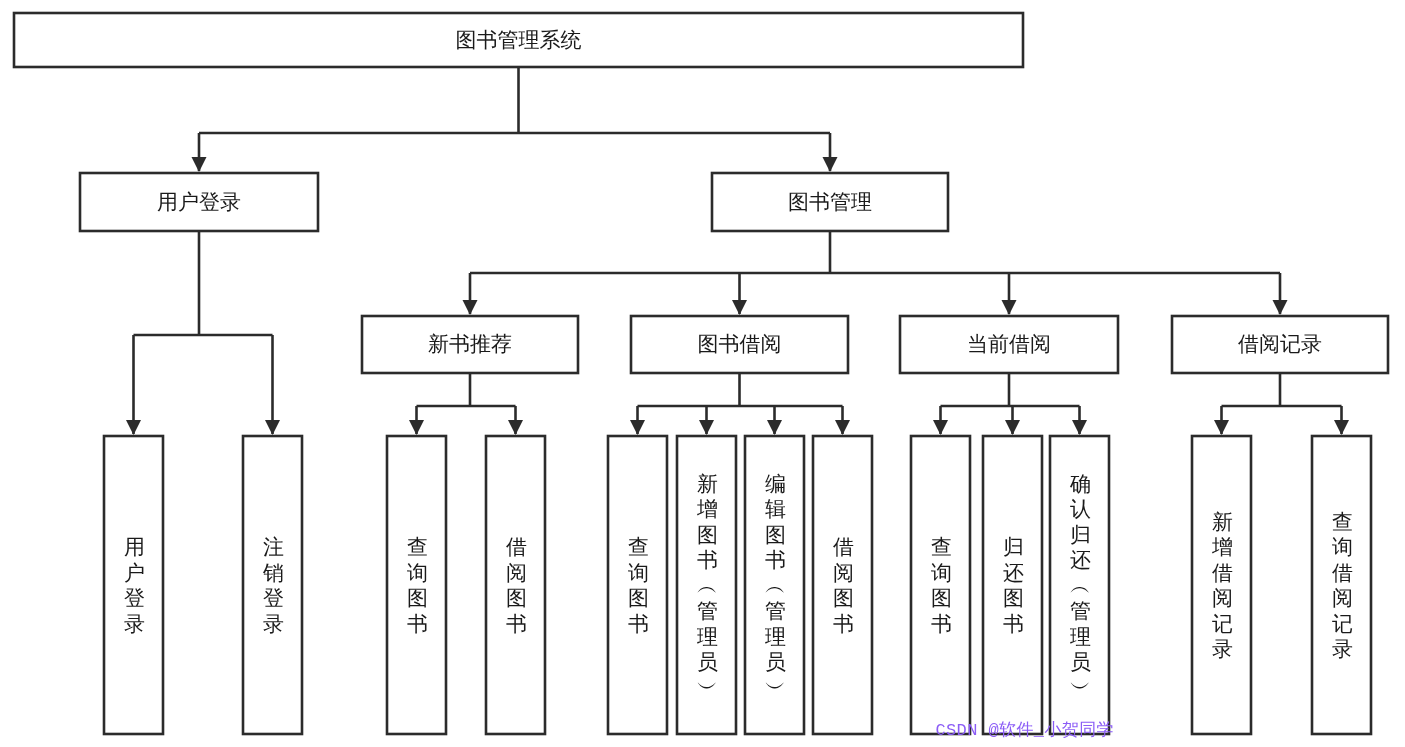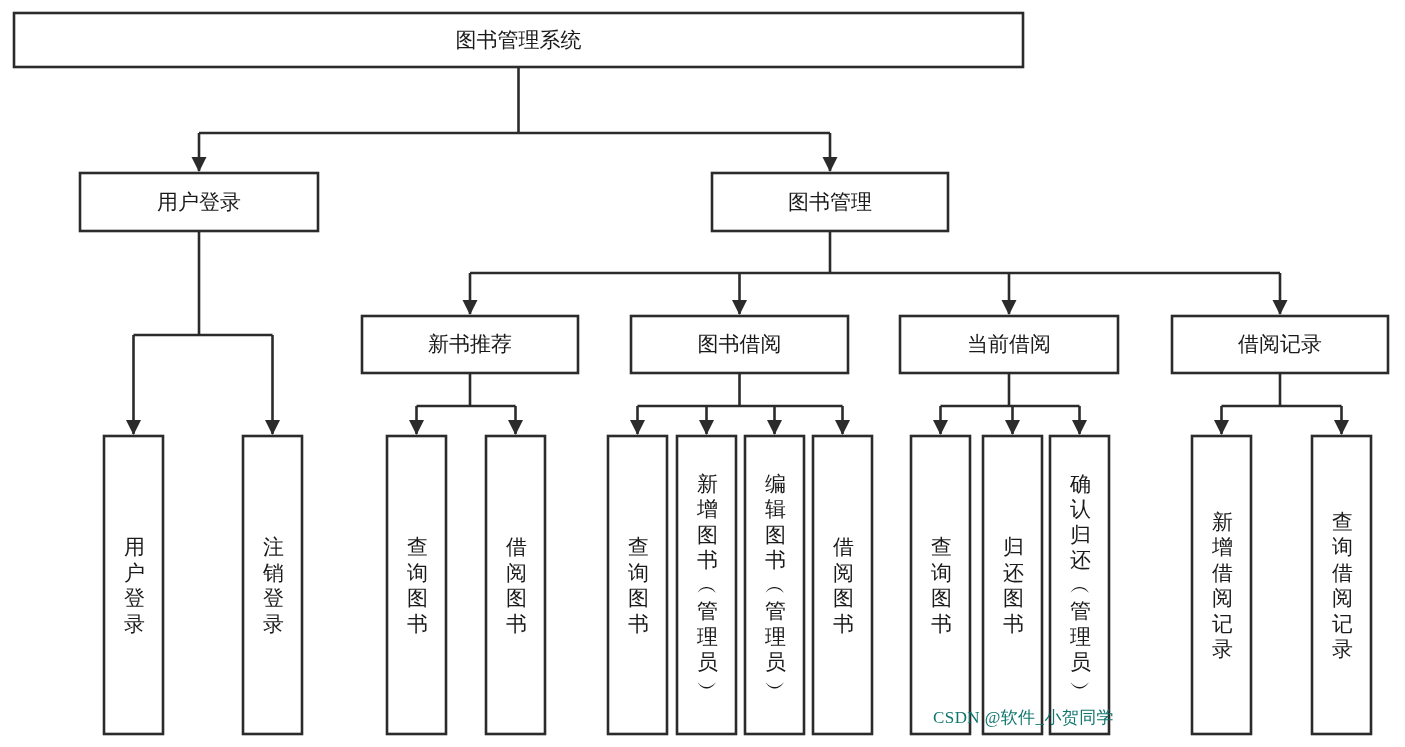--- a/index.html
+++ b/index.html
@@ -52,24 +52,24 @@
   }
   .node-label-v {
     font-family: "Liberation Sans", "DejaVu Sans", sans-serif;
     font-size: 21px;
     fill: #1a1a1a;
     text-anchor: middle;
   }
   .watermark {
     position: absolute;
     right: 9px;
-    bottom: 18px;
-    font-family: Liberation Serif, serif;
+    bottom: 6px;
+    font-family: Liberation Mono, monospace;
     font-size: 17px;
-    color: #0f766e;
+    color: #8b5cf6;
     white-space: nowrap;
     letter-spacing: 0.4px;
     pointer-events: none;
   }
 </style>
 </head>
 <body>
 
 <div id="diagram-root">
   <svg id="flow-svg" viewBox="0 0 1405 747" xmlns="http://www.w3.org/2000/svg">

